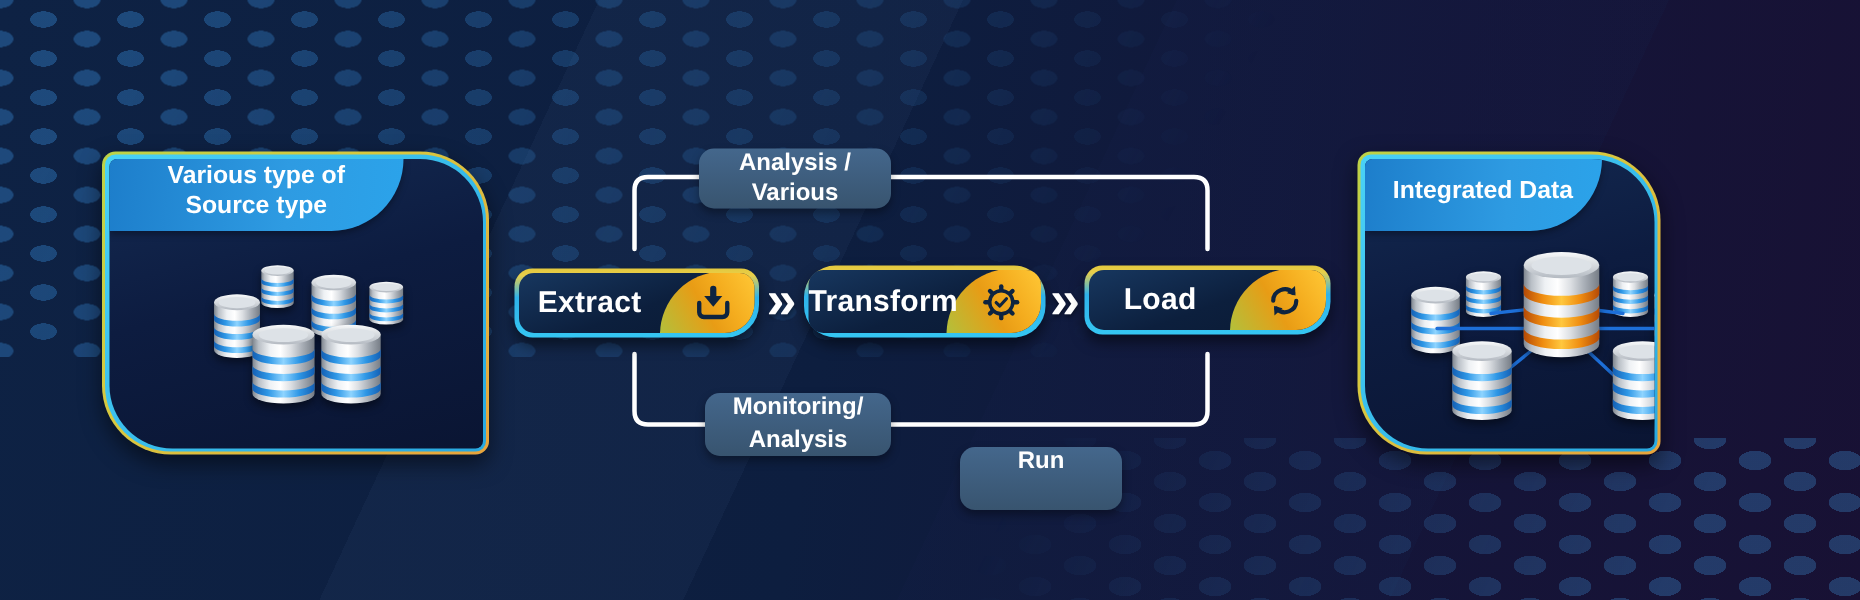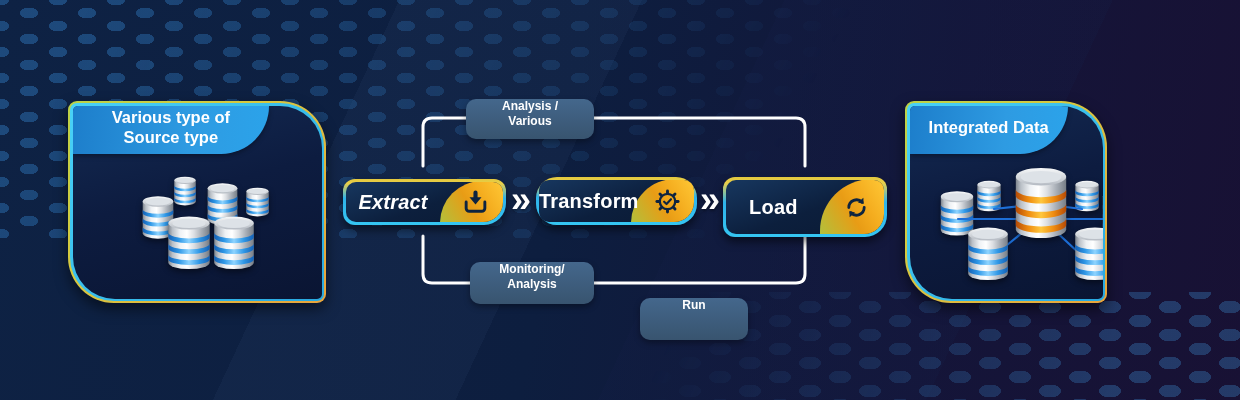--- a/index.html
+++ b/index.html
@@ -32,22 +32,22 @@
     -webkit-mask-image:linear-gradient(295deg, rgba(0,0,0,.9) 18%, rgba(0,0,0,.4) 55%, transparent 80%);
     mask-image:linear-gradient(295deg, rgba(0,0,0,.9) 18%, rgba(0,0,0,.4) 55%, transparent 80%);
   }
   .flow-lines { position:absolute; left:0; top:0; }
 
   
   .stagebox {
     position:absolute; border-radius:10px; color:#fff;
     background:linear-gradient(180deg,#44678c,#38546f);
     box-shadow:0 3px 6px rgba(0,0,0,.35);
-    display:flex; flex-direction:column; align-items:center; justify-content:flex-start;
-    font-size:12px; font-weight:700; line-height:1.25; text-align:center; white-space:nowrap;
+    display:flex; flex-direction:column; align-items:center; justify-content:space-between;
+    font-size:16px; font-weight:700; line-height:1.25; text-align:center; white-space:nowrap;
   }
 
   
   .btn {
     position:absolute; padding:3px;
     border-radius:12px 12px 22px 12px;
     background:linear-gradient(180deg,#e3c83e 0%,#e9cf4a 10%,#2fb3ea 42%,#35c6f2 100%);
     box-shadow:0 5px 9px rgba(0,0,0,.5);
   }
   .btn-inner {
@@ -156,21 +156,21 @@
   </div>
   <div class="stagebox" style="left:470px; top:262px; width:124px; height:42px;">
     <span>Monitoring/</span>
     <span>Analysis</span>
   </div>
   <div class="stagebox" style="left:640px; top:262px; width:108px; height:42px;margin-top:36px;">
     <span>Run</span>
     <span></span>
   </div>
 
-  <div class="btn" style="left:343px; top:179px; width:163px; height:46px;font-style:italic;">
+  <div class="btn" style="left:343px; top:179px; width:163px; height:46px;">
     <div class="btn-inner">
       <div class="btn-blob">
         <svg viewBox="0 0 26 26">
           <line x1="13" y1="3.5" x2="13" y2="8.5" stroke="#0e2440" stroke-width="4" stroke-linecap="round"></line>
           <polygon points="7.2,8 18.8,8 13,15" fill="#0e2440"></polygon>
           <path d="M4,12.5 v6 a3,3 0 0 0 3,3 h12 a3,3 0 0 0 3,-3 v-6" fill="none" stroke="#0e2440" stroke-width="2.8" stroke-linecap="round"></path>
         </svg>
       </div>
       <div class="btn-label">Extract</div>
     </div>
@@ -193,21 +193,21 @@
           </g>
           <circle cx="14" cy="14" r="8" fill="none" stroke="#0e2440" stroke-width="2.4"></circle>
           <polyline points="10.5,14.2 13,16.6 17.6,11.6" fill="none" stroke="#0e2440" stroke-width="2.2" stroke-linecap="round" stroke-linejoin="round"></polyline>
         </svg>
       </div>
       <div class="btn-label">Transform</div>
     </div>
   </div>
   <span class="chev" style="left:710px; top:202px;">»</span>
 
-  <div class="btn" style="left:723px; top:177px; width:164px; height:60px;">
+  <div class="btn" style="left:723px; top:177px; width:164px; height:46px;">
     <div class="btn-inner">
       <div class="btn-blob">
         <svg viewBox="0 0 26 26">
           <path d="M5.6,13 a7.4,7.4 0 0 1 12.8,-5" fill="none" stroke="#0e2440" stroke-width="2.7" stroke-linecap="round"></path>
           <polygon points="19.6,3.6 19.9,9.6 14.4,8.2" fill="#0e2440"></polygon>
           <path d="M20.4,13 a7.4,7.4 0 0 1 -12.8,5" fill="none" stroke="#0e2440" stroke-width="2.7" stroke-linecap="round"></path>
           <polygon points="6.4,22.4 6.1,16.4 11.6,17.8" fill="#0e2440"></polygon>
         </svg>
       </div>
       <div class="btn-label">Load</div>

